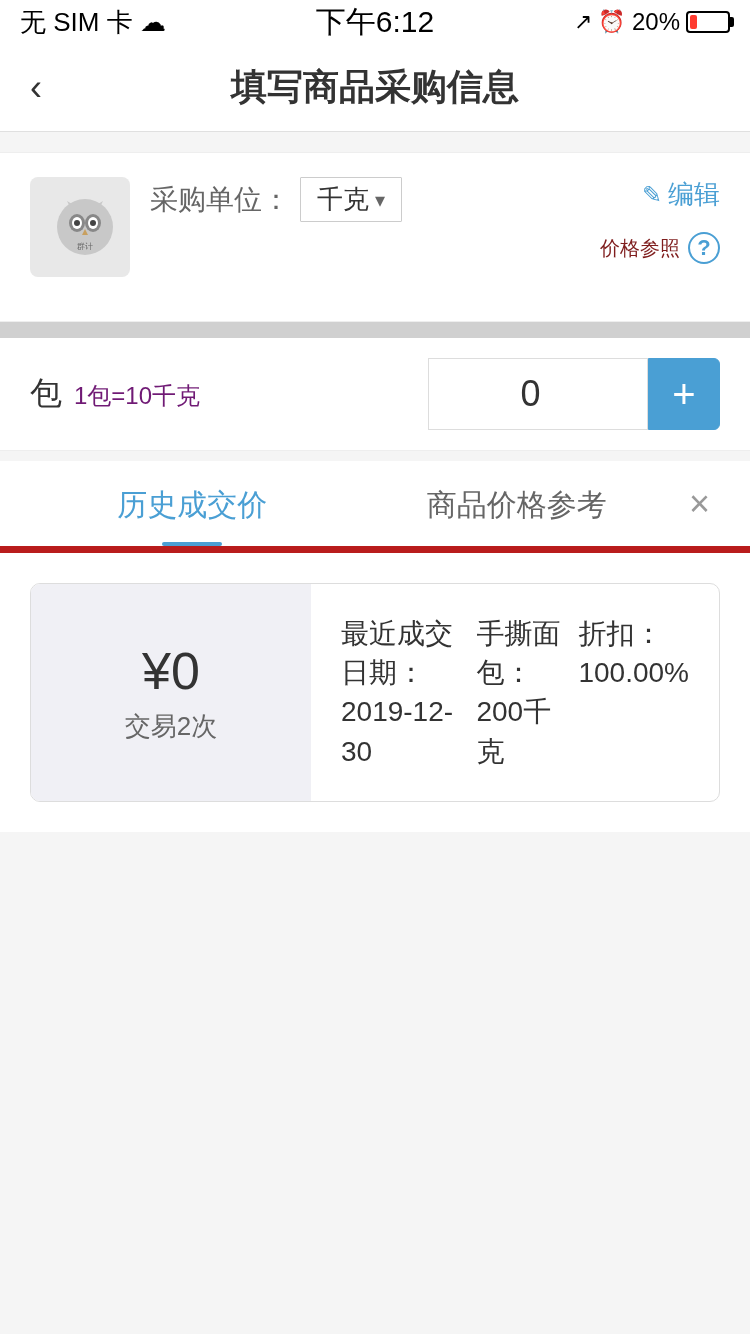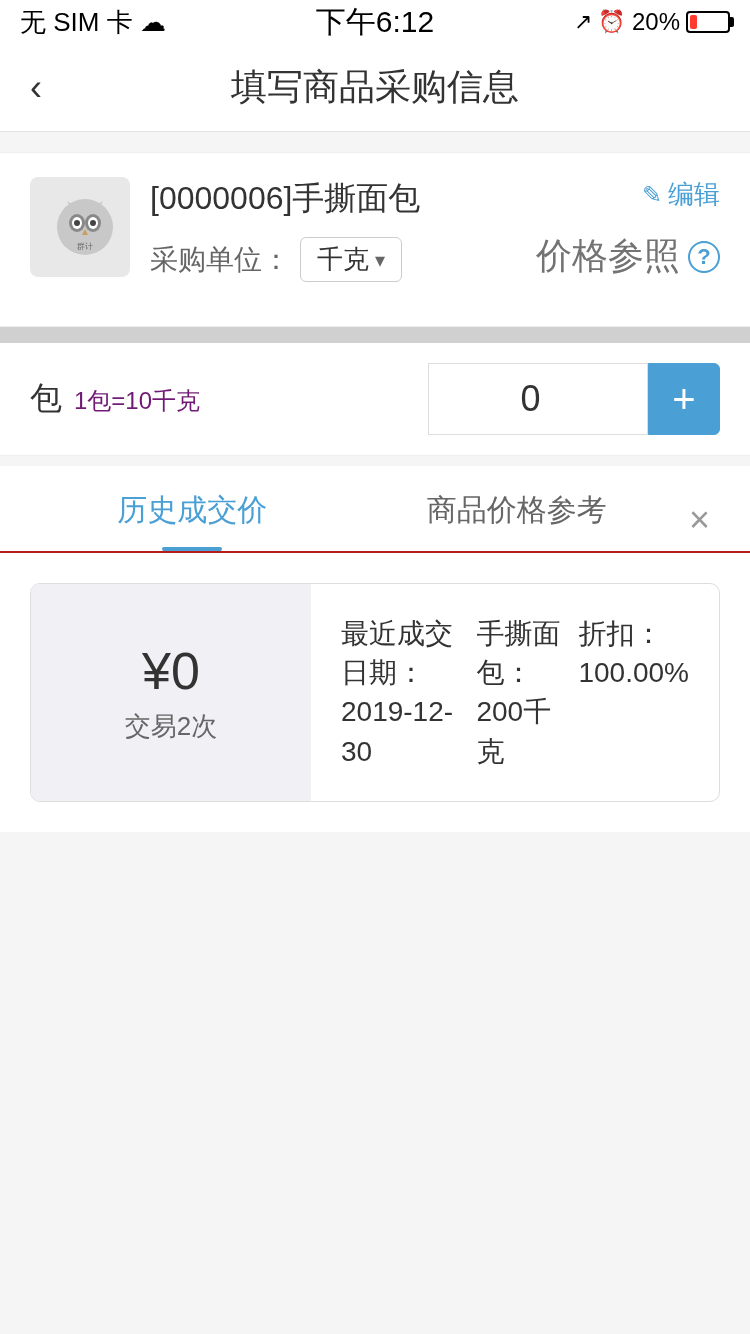--- a/index.html
+++ b/index.html
@@ -88,21 +88,21 @@
       font-size: 36px;
       color: #333;
       cursor: pointer;
       padding: 10px 20px 10px 0;
     }
     .nav-title {
       position: absolute;
       left: 50%;
       transform: translateX(-50%);
       font-size: 36px;
-      font-weight: 400;
+      font-weight: 700;
       color: #333;
     }
 
     
     .product-section {
       background: #fff;
       padding: 24px 30px;
       margin-top: 20px;
       border-top: 1px solid #eee;
       border-bottom: 1px solid #eee;
@@ -149,21 +149,21 @@
       display: flex;
       align-items: center;
       gap: 10px;
     }
     .purchase-unit-label {
       font-size: 28px;
       color: #666;
     }
     .unit-selector {
       border: 1px solid #ccc;
-      border-radius: 6px;
+      border-radius: 1px;
       padding: 4px 16px;
       font-size: 26px;
       color: #333;
       display: flex;
       align-items: center;
       gap: 6px;
       background: #fff;
       cursor: pointer;
     }
     .unit-arrow {
@@ -182,22 +182,22 @@
     .edit-icon {
       font-size: 24px;
     }
     .price-ref-row {
       display: flex;
       align-items: center;
       justify-content: flex-end;
       gap: 8px;
     }
     .price-ref-btn {
-      font-size: 36px;
-      color: #737373;
+      font-size: 20px;
+      color: #7f1d1d;
       cursor: pointer;
     }
     .help-icon {
       width: 32px;
       height: 32px;
       border: 2px solid #4a9fd4;
       border-radius: 50%;
       display: inline-flex;
       align-items: center;
       justify-content: center;
@@ -266,22 +266,22 @@
       border-radius: 0 6px 6px 0;
     }
 
     
     .tabs-panel {
       background: #fff;
       margin-top: 10px;
     }
     .tabs-header {
       display: flex;
-      align-items: flex-end;
-      border-bottom: 2px solid #b91c1c;
+      align-items: center;
+      border-bottom: 7px solid #b91c1c;
       padding: 0 30px;
       position: relative;
     }
     .tab-item {
       flex: 1;
       text-align: center;
       padding: 24px 0 20px;
       font-size: 30px;
       color: #666;
       cursor: pointer;
@@ -403,23 +403,20 @@
             <polygon points="30,32 27,38 33,38" fill="#c8a060"></polygon>
 
             <polygon points="16,12 12,4 22,10" fill="#c8c8c8"></polygon>
             <polygon points="44,12 48,4 38,10" fill="#c8c8c8"></polygon>
 
             <text x="30" y="52" text-anchor="middle" font-size="8" fill="#666" font-family="Arial">群计</text>
           </svg>
         </div>
       </div>
       <div class="product-info">
-        <div class="product-name">
-          <span>[0000006]</span><span>手撕面包</span>
-        </div>
         <div class="purchase-unit-row">
           <span class="purchase-unit-label">采购单位：</span>
           <div class="unit-selector">
             <span>千克</span>
             <span class="unit-arrow">▾</span>
           </div>
         </div>
       </div>
     </div>
     <div style="display:flex;flex-direction:column;align-items:flex-end;gap:20px;">

